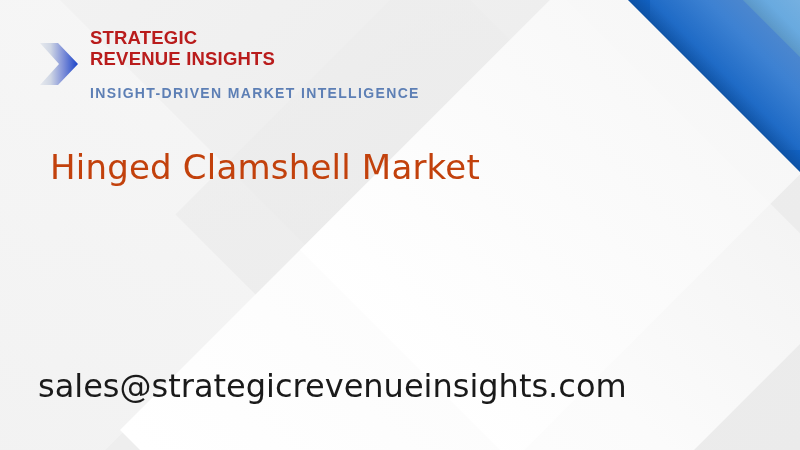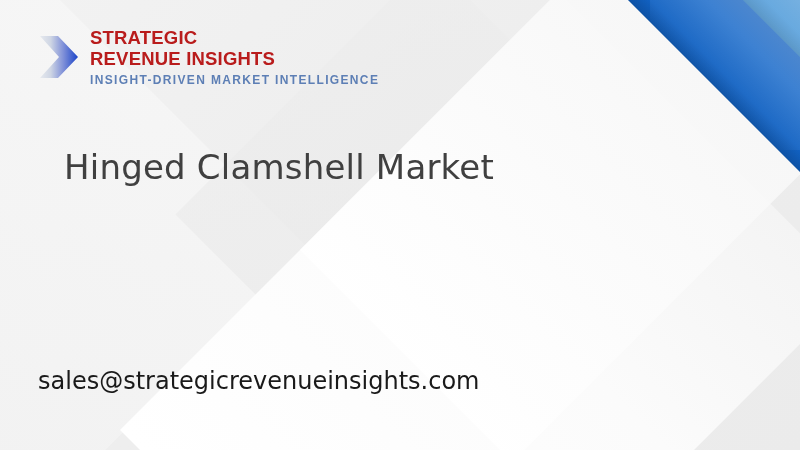--- a/index.html
+++ b/index.html
@@ -129,45 +129,45 @@
     display: block;
     color: #b91c1c;
     font-weight: 700;
     font-size: 18.5px;
     letter-spacing: .2px;
     line-height: 1.12;
     font-family: "Liberation Sans", sans-serif;
   }
   .logo-tagline {
     display: block;
-    margin-top: 5px;
+    margin-top: 17px;
     color: #5d7fb5;
-    font-size: 12px;
+    font-size: 14px;
     font-weight: 700;
     letter-spacing: 1.35px;
     font-family: "Liberation Sans", sans-serif;
   }
 
   
   .title {
     position: absolute;
-    left: 64px;
+    left: 50px;
     top: 147px;
     margin: 0;
     font-size: 34px;
     font-weight: 400;
-    color: #404040;
+    color: #c2410c;
     letter-spacing: .2px;
     font-family: "DejaVu Sans", sans-serif;
   }
   .email {
     position: absolute;
     left: 38px;
     top: 367px;
-    font-size: 24px;
+    font-size: 32px;
     font-weight: 400;
     color: #1a1a1a;
     letter-spacing: 0px;
     font-family: "DejaVu Sans", sans-serif;
   }
 </style>
 </head>
 <body>
 
 <div id="slide">

